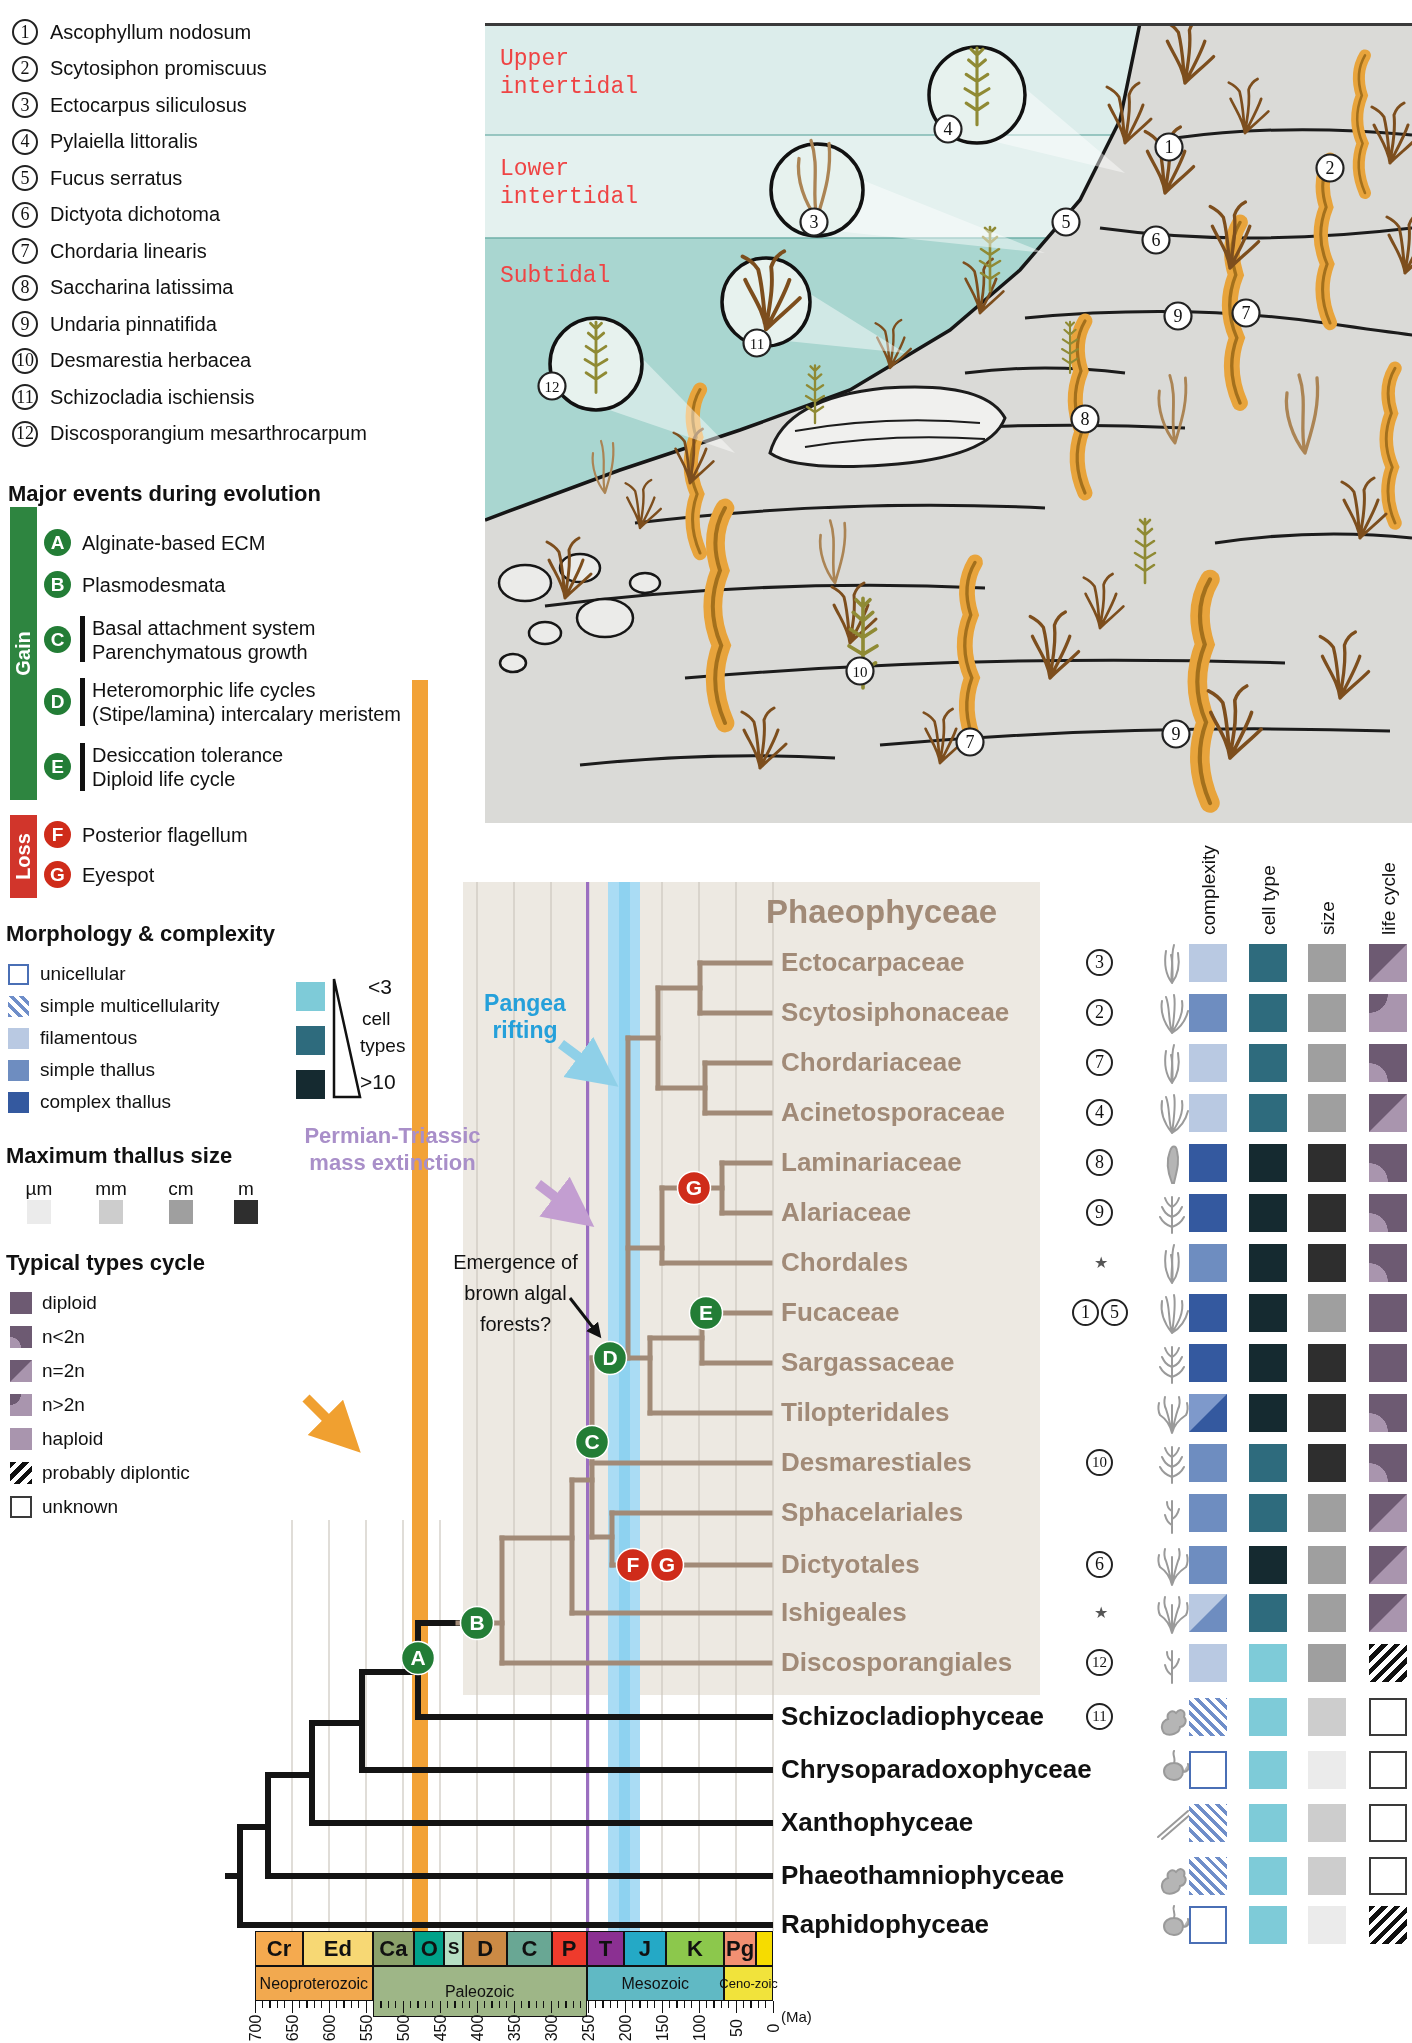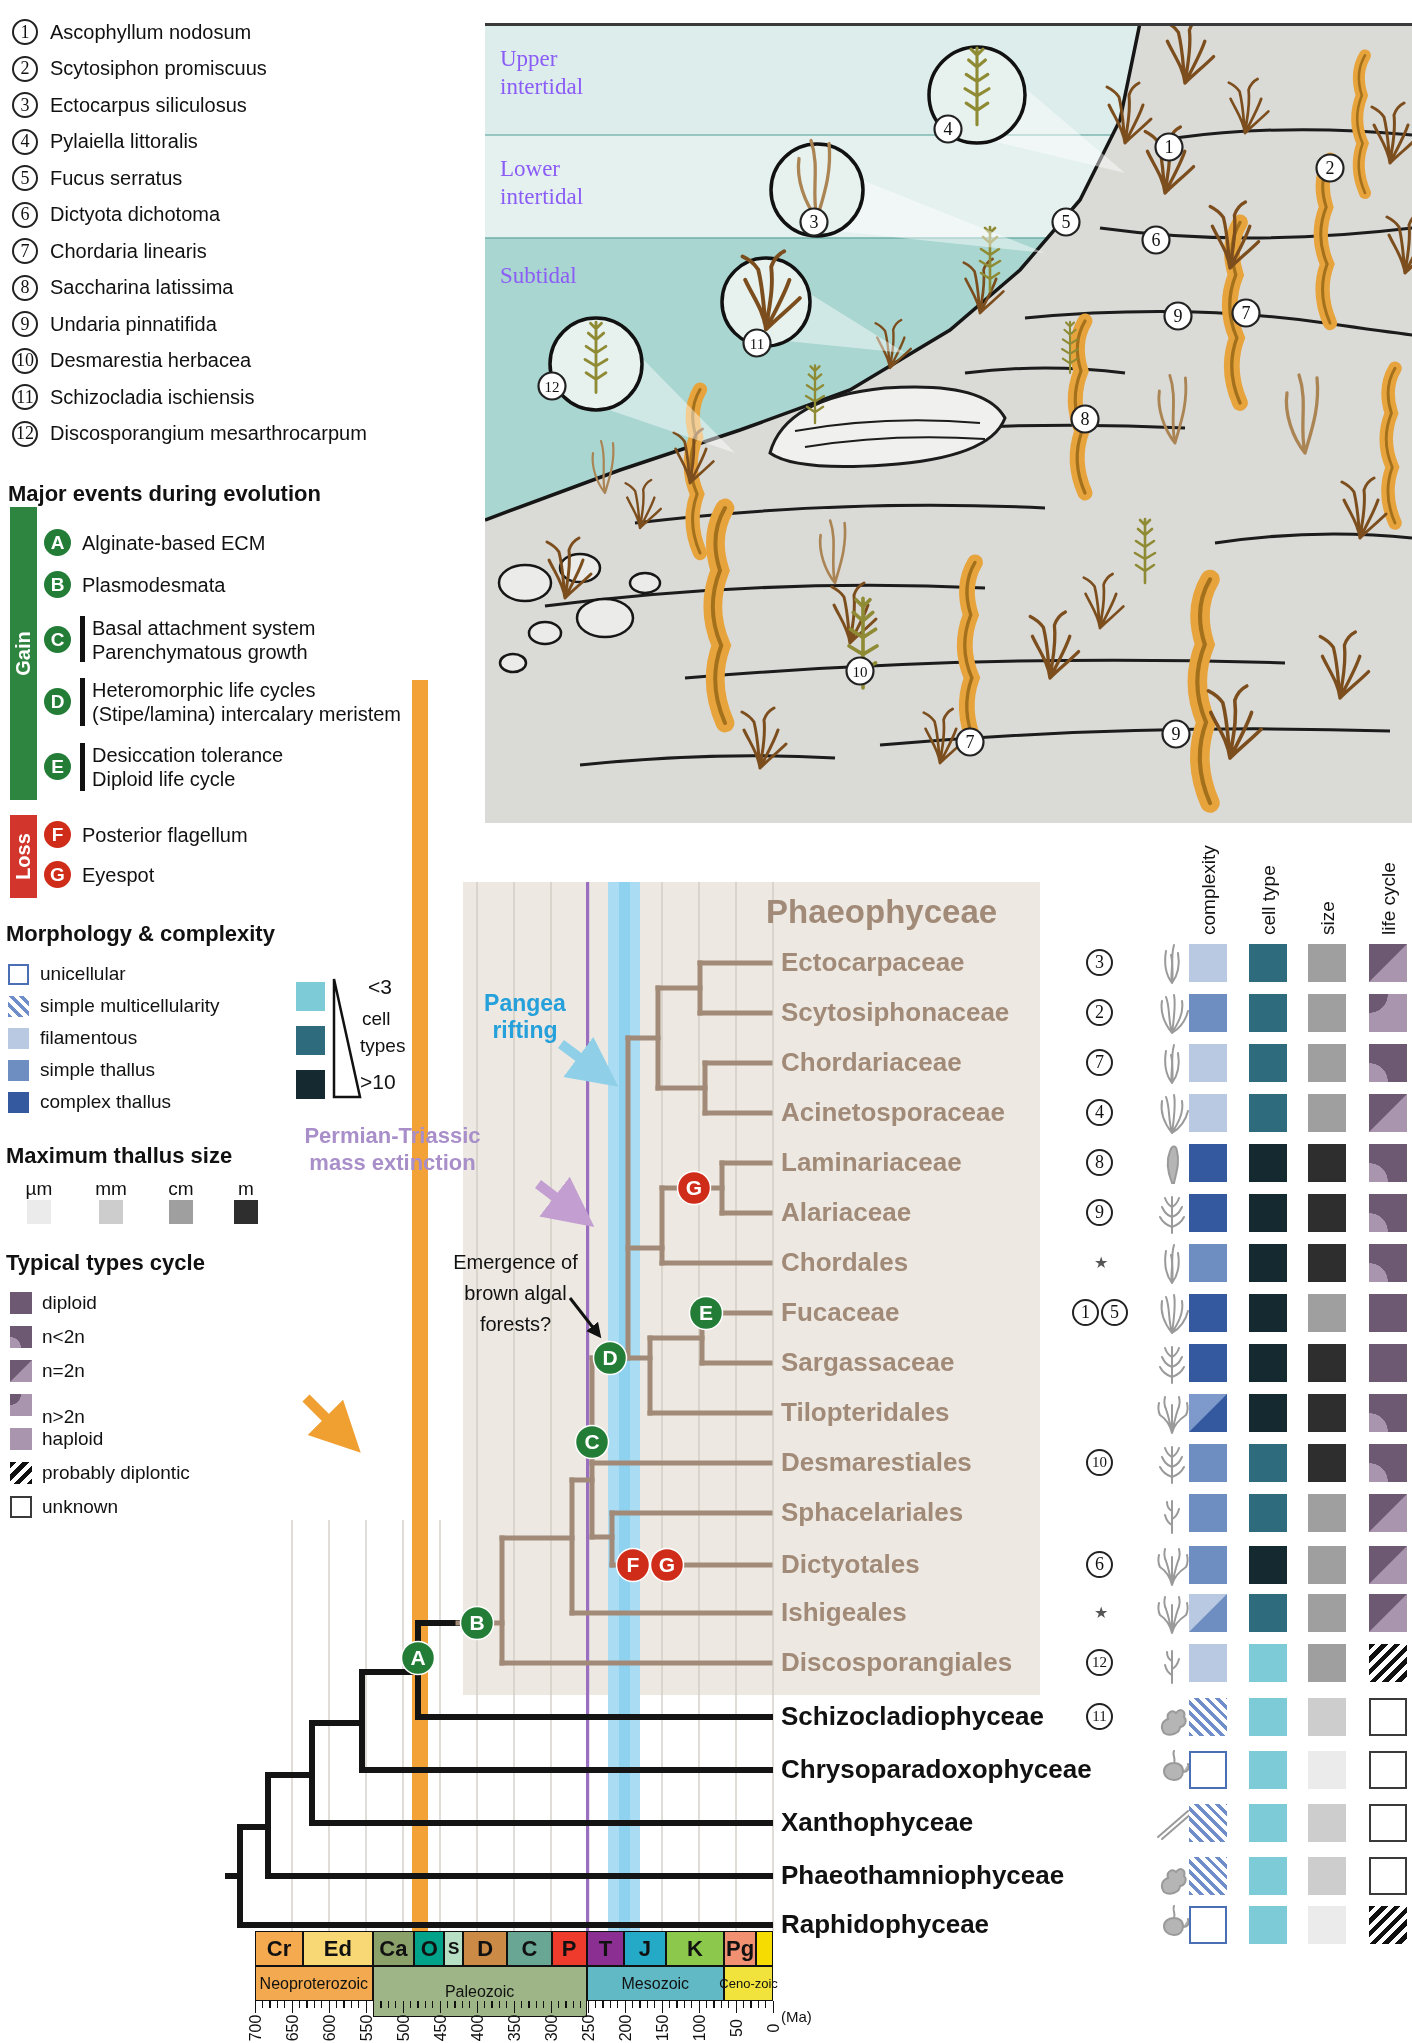--- a/index.html
+++ b/index.html
@@ -39,21 +39,21 @@
   .lc-gt{background-color:#a995ae;background-image:radial-gradient(ellipse 78% 78% at 2% 2%,#6d5a72 0 60%,rgba(0,0,0,0) 61%);}
   .lc-eq{background:linear-gradient(135deg,#6d5a72 0 49%,#a995ae 51%);}
   .lc-prob{background:repeating-linear-gradient(135deg,#101010 0 4.5px,#ffffff 4.5px 9px);}
   .lc-unknown{background:#fff;border:2px solid #3a3a3a;}
   .leg-label{font-size:19px;white-space:nowrap;}
   .tree-label{position:absolute;height:30px;line-height:30px;font-weight:bold;font-size:26px;white-space:nowrap;}
   .fam{color:#a18a77;}
   .cls{color:#111;}
   .colhead{position:absolute;width:110px;height:20px;font-size:19px;color:#111;transform:rotate(-90deg);}
   .ann{position:absolute;font-weight:bold;text-align:center;}
-  .zone{position:absolute;font-family:Liberation Serif, serif;font-size:23px;color:#8b5cf6;line-height:28px;}
+  .zone{position:absolute;font-family:Liberation Mono, monospace;font-size:23px;color:#ef4444;line-height:28px;}
   .per-cell{position:absolute;box-sizing:border-box;border:1.6px solid #111;display:flex;align-items:center;justify-content:center;font-weight:bold;}
   .ticknum{position:absolute;width:44px;height:16px;font-size:16px;text-align:center;transform:rotate(-90deg);color:#111;}
   .star{position:absolute;color:#555;font-size:16px;}
 </style>
 </head>
 <body>
 
 <div id="page">
 
   <div class="abs" style="left:463px;top:882px;width:577px;height:813px;background:#ede9e2;"></div>
@@ -309,21 +309,21 @@
   <div id="lc-block">
     <div class="abs heading" style="left:6px;top:1250px;">Typical types cycle</div>
     <div id="lc-items">
         <div class="sq lc-diploid" style="left: 10px; top: 1292px; width: 22px; height: 22px;"></div>
         <div class="leg-label" style="position: absolute; left: 42px; top: 1292px;">diploid</div>
         <div class="sq lc-lt" style="left: 10px; top: 1326px; width: 22px; height: 22px;"></div>
         <div class="leg-label" style="position: absolute; left: 42px; top: 1326px;">n&lt;2n</div>
         <div class="sq lc-eq" style="left: 10px; top: 1360px; width: 22px; height: 22px;"></div>
         <div class="leg-label" style="position: absolute; left: 42px; top: 1360px;">n=2n</div>
         <div class="sq lc-gt" style="left: 10px; top: 1394px; width: 22px; height: 22px;"></div>
-        <div class="leg-label" style="position: absolute; left: 42px; top: 1394px; margin-top: 12px;">n&gt;2n</div>
+        <div class="leg-label" style="position: absolute; left: 42px; top: 1394px;">n&gt;2n</div>
         <div class="sq lc-haploid" style="left: 10px; top: 1428px; width: 22px; height: 22px;"></div>
         <div class="leg-label" style="position: absolute; left: 42px; top: 1428px;">haploid</div>
         <div class="sq lc-prob" style="left: 10px; top: 1462px; width: 22px; height: 22px;"></div>
         <div class="leg-label" style="position: absolute; left: 42px; top: 1462px;">probably diplontic</div>
         <div class="sq lc-unknown" style="left: 10px; top: 1496px; width: 22px; height: 22px;"></div>
         <div class="leg-label" style="position: absolute; left: 42px; top: 1496px;">unknown</div>
       </div>
   </div>
 
   <div class="ann" id="ann-pangea" style="left:455px;top:990px;width:140px;font-size:23px;line-height:27px;color:#25a0da;">

